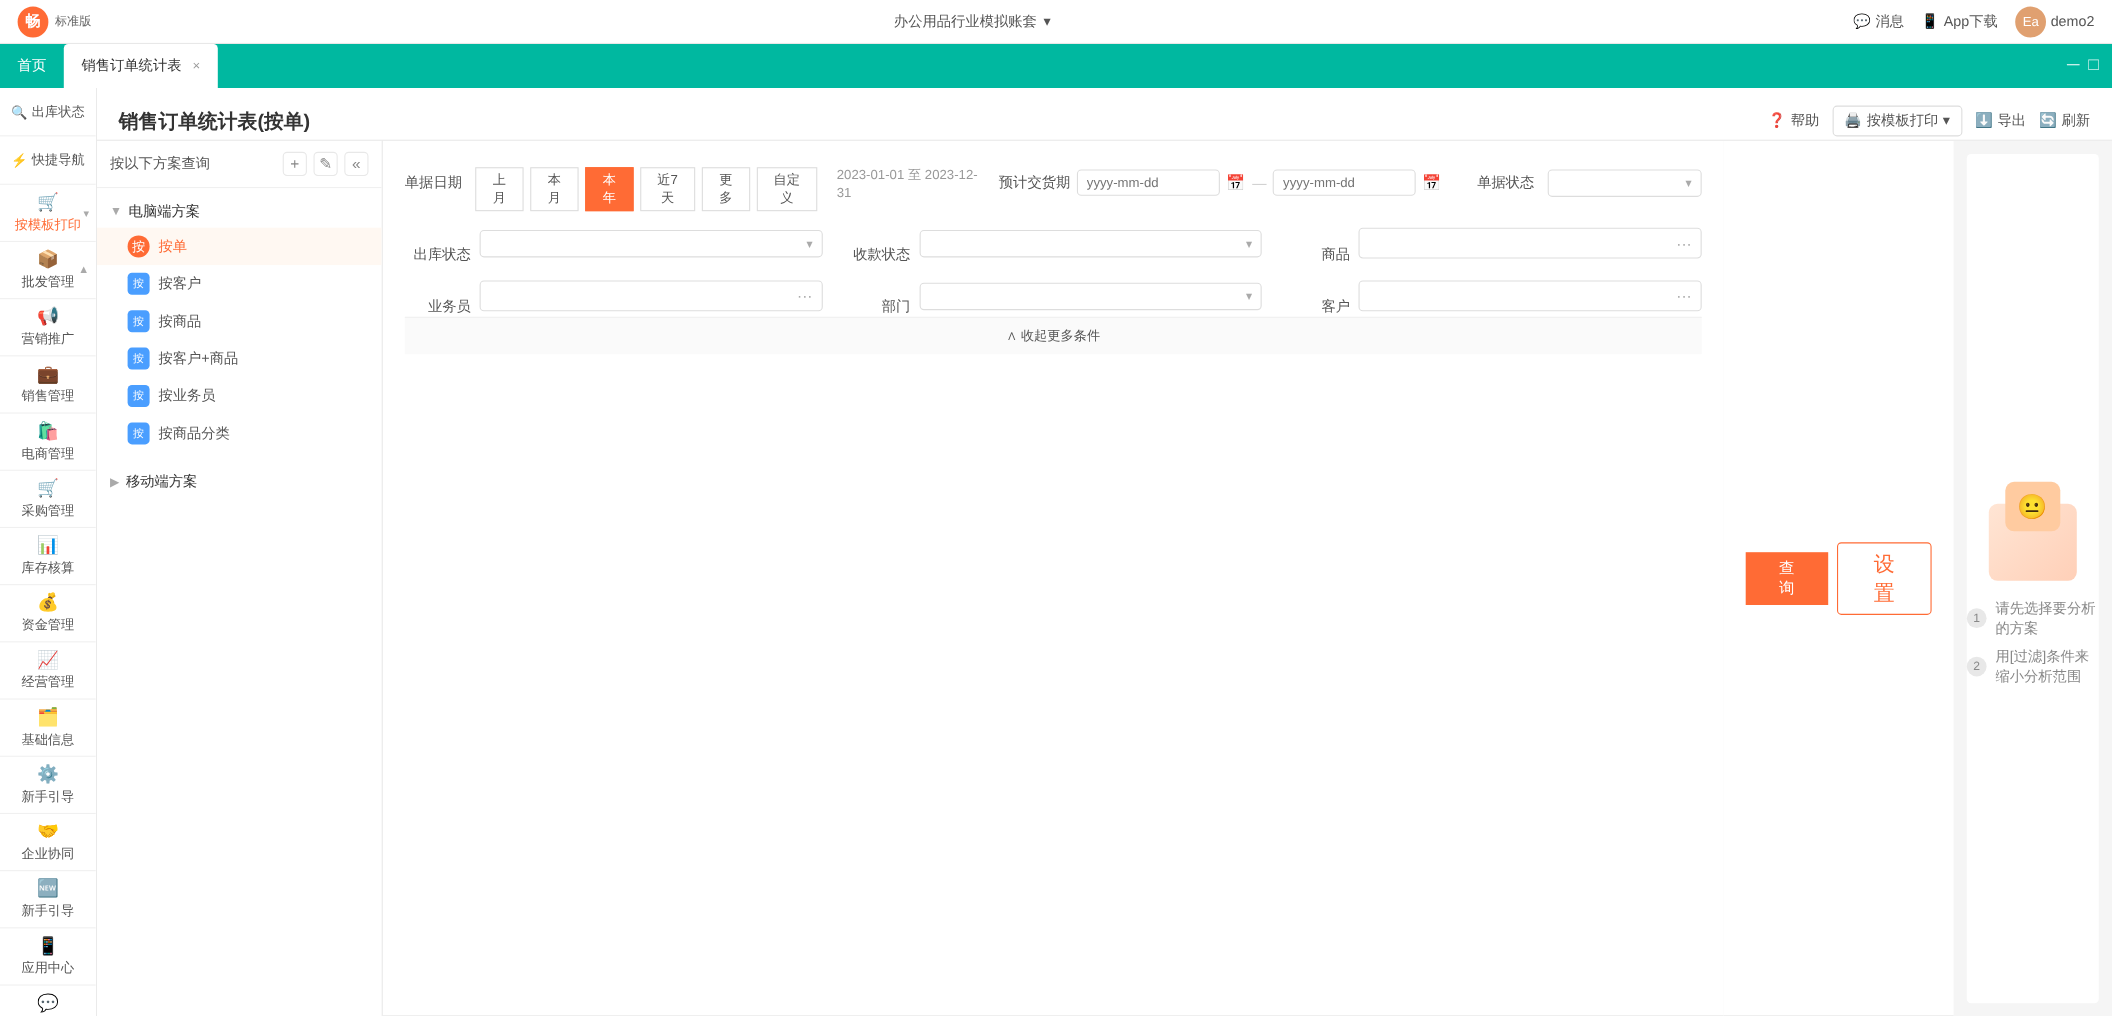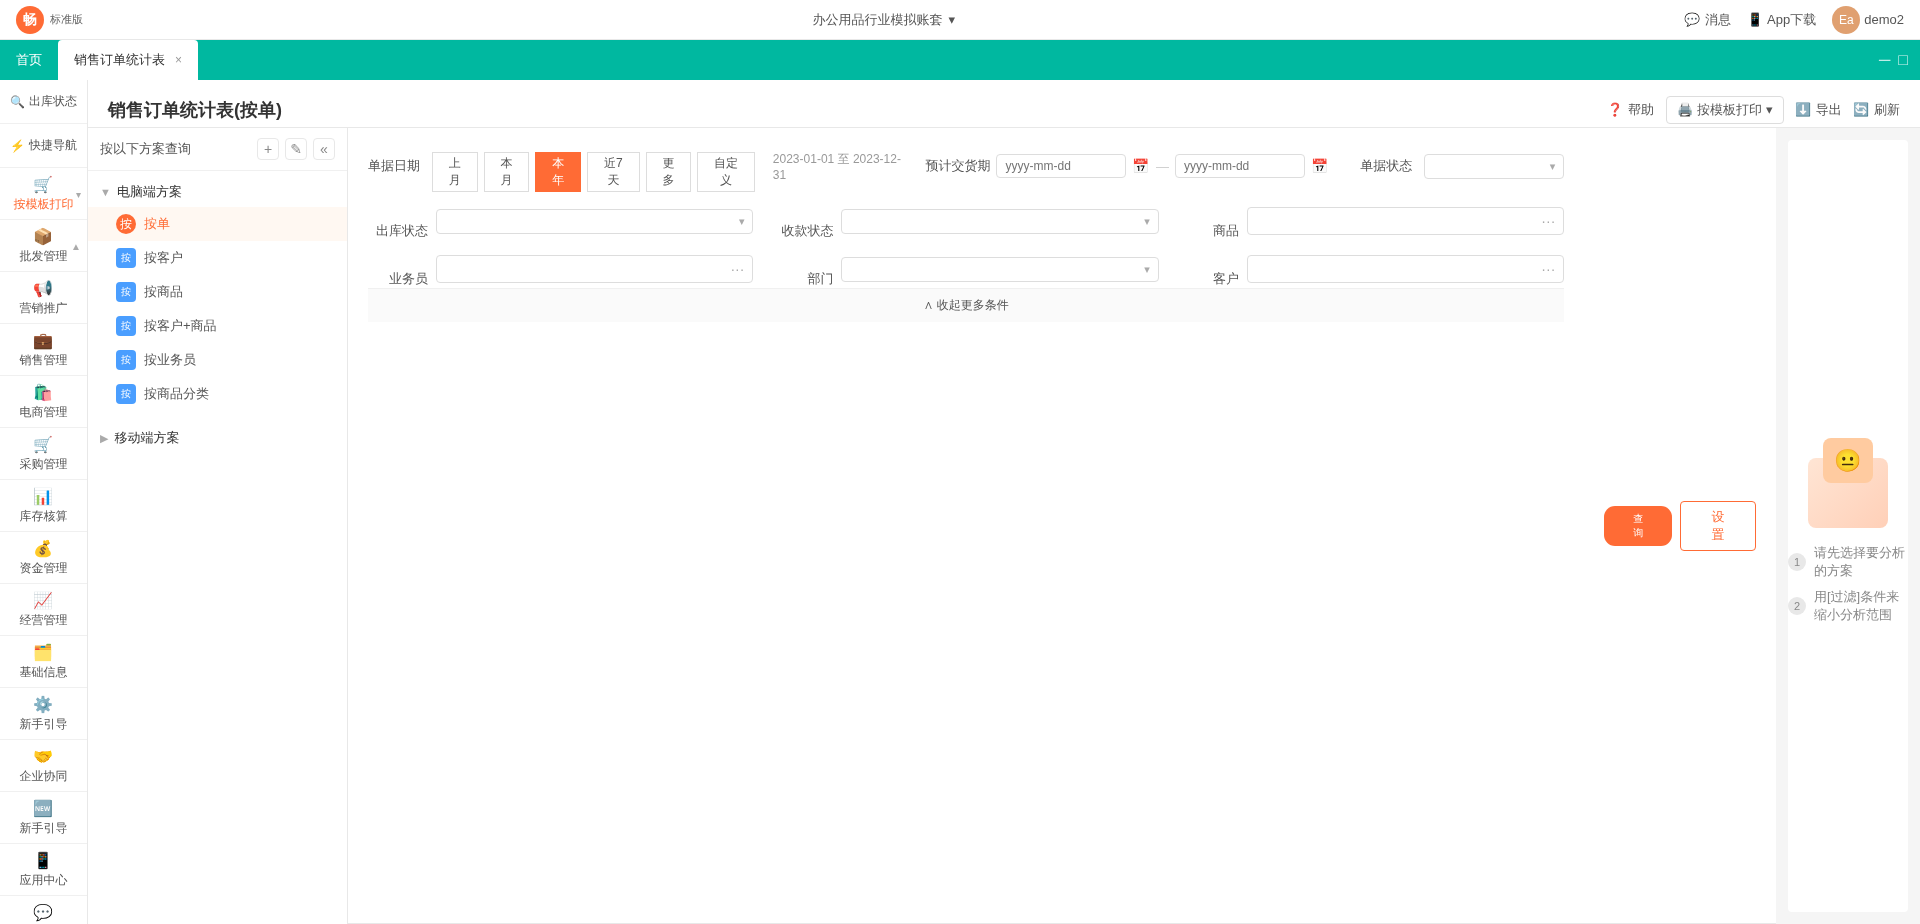--- a/index.html
+++ b/index.html
@@ -456,32 +456,32 @@
       justify-content: flex-end;
       gap: 8px;
       padding: 10px 20px;
       background: #fff;
       border-bottom: 1px solid #e8e8e8;
     }
     .btn-query {
       background: #ff6b35;
       color: #fff;
       border: none;
-      border-radius: 11px;
+      border-radius: 0;
       padding: 6px 24px;
-      font-size: 10px;
+      font-size: 14px;
       cursor: pointer;
     }
     .btn-settings {
       border: 1px solid #ff6b35;
       color: #ff6b35;
       background: #fff;
       border-radius: 4px;
       padding: 6px 24px;
-      font-size: 13px;
+      font-size: 19px;
       cursor: pointer;
     }
 
     
     .empty-state {
       flex: 1;
       display: flex;
       flex-direction: column;
       align-items: center;
       justify-content: center;

